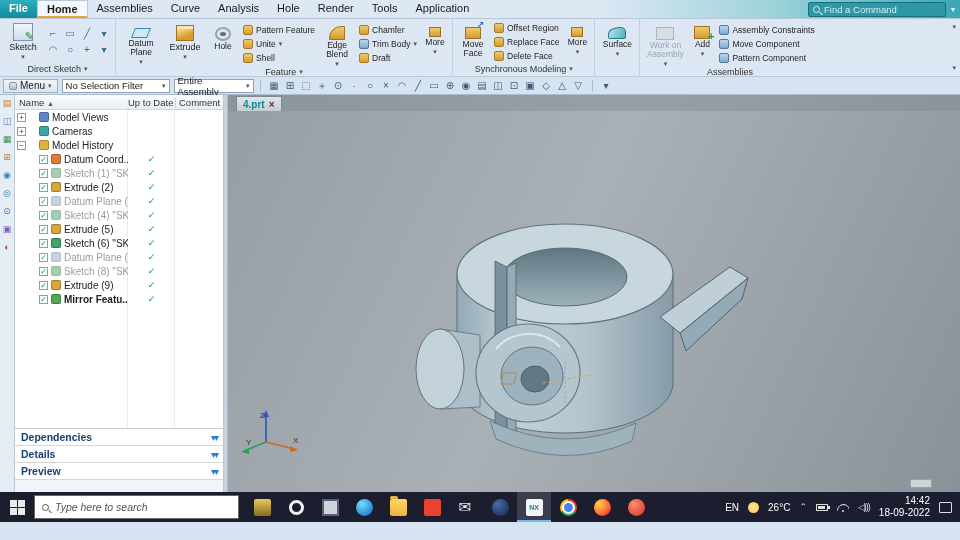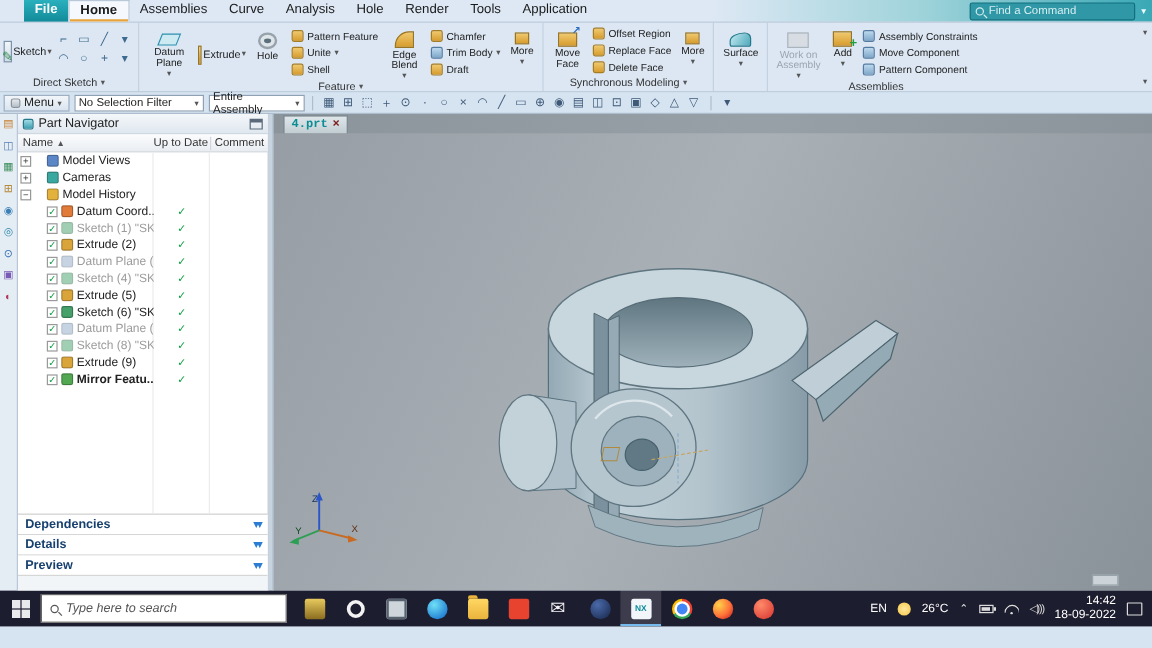--- a/index.html
+++ b/index.html
@@ -12,36 +12,36 @@
   .nx-logo { font-weight:bold; font-size:11px; letter-spacing:.5px; }
   .tb-mini { width:11px; height:10px; background:#cfe9ee; border:1px solid #0d7683; border-radius:1px; }
   .tb-txt { font-size:10px; display:flex; align-items:center; gap:3px; }
   .tb-title { flex:1; text-align:center; font-size:10.5px; }
   .brand { font-weight:bold; letter-spacing:2px; font-size:11px; color:#eafcff; margin-right:10px; }
   .winbtn { width:16px; text-align:center; font-size:10px; cursor:default; }
 
   
   .menubar { height:19px; display:flex; align-items:stretch; background:linear-gradient(90deg,#dde8f4 0 62%, #9fd3da 80%, #3aa8b6 100%); border-bottom:1px solid #b9c8d8; }
   .mitem { padding:2px 9px 0 9px; font-size:11px; color:#1a1a1a; }
-  .m-file { background:linear-gradient(#2ab0be,#128b9a); color:#fff; font-weight:bold;margin-left:20px; }
+  .m-file { background:linear-gradient(#2ab0be,#128b9a); color:#fff; font-weight:bold; }
   .m-active { background:#f5f9fd; border:1px solid #b9c8d8; border-bottom:none; box-shadow:inset 0 -2px 0 #e8a33d; font-weight:bold; }
   .findbox { margin-left:auto; align-self:center; display:flex; align-items:center; background:#2f97a5; border:1px solid #12707e; border-radius:2px; height:15px; width:138px; padding:0 4px; gap:4px; }
   .findbox input { border:none; outline:none; background:transparent; color:#fff; font-size:9.5px; width:100%; font-family:inherit; }
   .findbox input::placeholder { color:#d6eef2; }
   .mag { width:7px; height:7px; border:1.4px solid #d6eef2; border-radius:50%; position:relative; flex:none; }
   .mag::after { content:""; position:absolute; width:4px; height:1.4px; background:#d6eef2; transform:rotate(45deg); left:5px; top:6px; }
   .mb-caret { align-self:center; color:#eafcff; font-size:8px; padding:0 5px; }
 
   
   .ribbon { display:flex; height:58px; background:#dce7f3; border-bottom:1px solid #b9c8d8; }
   .rcol { display:flex; flex-direction:column; border-right:1px solid #c3d1e0; }
   .rrow { flex:1; display:flex; align-items:stretch; padding:2px 3px 0 3px; gap:2px; }
   .rlab { height:14px; font-size:9px; color:#333; text-align:center; display:flex; align-items:center; justify-content:center; gap:3px; }
   .caret { font-size:7px; color:#555; }
-  .rbig { width:40px; display:flex; align-items:center; justify-content:flex-start; font-size:9px; text-align:center; padding-top:2px; gap:1px; }
+  .rbig { width:40px; display:flex; flex-direction:column; align-items:center; justify-content:flex-start; font-size:9px; text-align:center; padding-top:2px; gap:1px; }
   .rmed { width:44px; display:flex; flex-direction:column; align-items:center; font-size:8.5px; line-height:1.05; text-align:center; padding-top:3px; gap:1px; }
   .rstack { display:flex; flex-direction:column; justify-content:center; gap:1px; }
   .rsmall { display:flex; align-items:center; gap:3px; font-size:8.5px; white-space:nowrap; padding:0 2px; height:13px; }
   .grayed-btn { color:#9aa5b1;text-align:center; }
   .si { width:10px; height:10px; border-radius:2px; flex:none; display:inline-block; }
   .si-gold { background:linear-gradient(#f0c96e,#d79c2e); border:1px solid #a67c22; }
   .si-blue { background:linear-gradient(#bcd8ee,#7fa7c9); border:1px solid #537aa0; }
   .si-teal { background:linear-gradient(#9fdbe6,#3d9fb0); border:1px solid #23788a; }
   .si-gray { background:linear-gradient(#e3e8ec,#b6bfc7); border:1px solid #8a949e; }
   .big-ic { width:22px; height:20px; position:relative; }
@@ -102,21 +102,21 @@
   .selected .pn-lbl { font-weight:bold; }
   .pn-secs { border-top:1px solid #c9c9c9; }
   .pn-sec { height:17px; border-bottom:1px solid #d6d6d6; background:#fff; display:flex; align-items:center; justify-content:space-between; padding:0 6px; color:#17406e; font-weight:bold; font-size:10.5px; }
   .pn-sec .chev { color:#2b7cd3; font-size:10px; letter-spacing:-2px; }
   .pn-pad { height:12px; background:#f2f5f8; }
   .splitter { width:4px; background:#c7d3de; border-right:1px solid #aebdcd; }
 
   
   .viewport { flex:1; position:relative; background:linear-gradient(115deg,#969da4 0%,#a9b0b6 45%,#8a9299 100%); overflow:hidden; }
   .vtabs { height:16px; display:flex; align-items:flex-end; padding-left:8px; background:rgba(120,132,140,.35); }
-  .vtab { height:15px; background:linear-gradient(#dfe7ea,#c2cdd3); border:1px solid #7d8a92; border-bottom:none; display:flex; align-items:center; gap:4px; padding:0 6px; font-size:10px; color:#0a8c94; font-weight:bold;font-family:Liberation Mono, monospace; }
+  .vtab { height:15px; background:linear-gradient(#dfe7ea,#c2cdd3); border:1px solid #7d8a92; border-bottom:none; display:flex; align-items:center; gap:4px; padding:0 6px; font-size:10px; color:#0a8c94; font-weight:bold; }
   .vtab-x { color:#7c2020; font-weight:bold; font-size:10px; }
   .vcanvas { position:absolute; left:0; top:16px; }
   .resize-grip { position:absolute; right:28px; bottom:4px; width:22px; height:9px; background:#cdd4d9; border:1px solid #98a2aa; }
 
   
   .taskbar { height:30px; background:#1d1d30; display:flex; align-items:center; color:#fff; }
   .startbtn { width:34px; height:30px; display:flex; align-items:center; justify-content:center; }
   .winlogo { display:grid; grid-template-columns:7px 7px; grid-auto-rows:7px; gap:1px; }
   .winlogo i { background:#e8eaec; }
   .tsearch { width:205px; height:24px; background:#fff; border:1px solid #666; display:flex; align-items:center; gap:6px; padding:0 7px; margin-right:6px; }
@@ -414,25 +414,20 @@
           <span style="color:#b58a3a">⊞</span>
           <span style="color:#3a7fb5">◉</span>
           <span style="color:#2e86ab">◎</span>
           <span style="color:#3a6fb0">⊙</span>
           <span style="color:#7a5ab5">▣</span>
           <span style="color:#b03a5a">◐</span>
         </div>
     </div>
 
     <div class="pnav">
-      <div class="pn-title">
-        <span class="si si-teal" style="width:9px;height:9px"></span>
-        <span>Part Navigator</span>
-        <span class="wico"></span>
-      </div>
       <div class="pn-cols">
         <span class="c1"><span>Name</span> <span class="sort">▲</span></span>
         <span class="c2">Up to Date</span>
         <span class="c3">Comment</span>
       </div>
       <div class="pn-body">
         <div class="pn-vline" style="right:95px"></div>
         <div class="pn-vline" style="right:48px"></div>
         <div>
 

